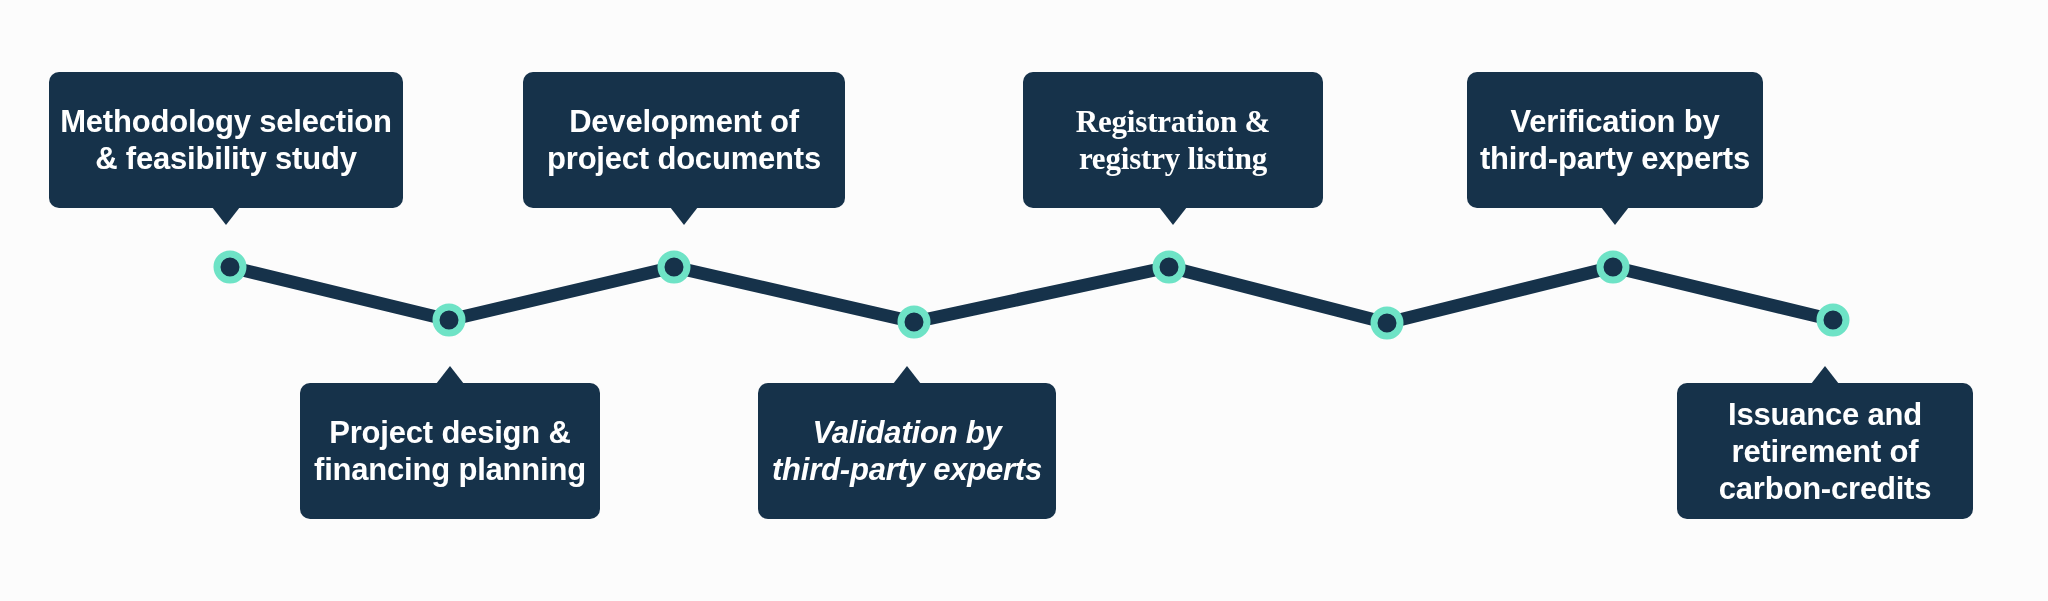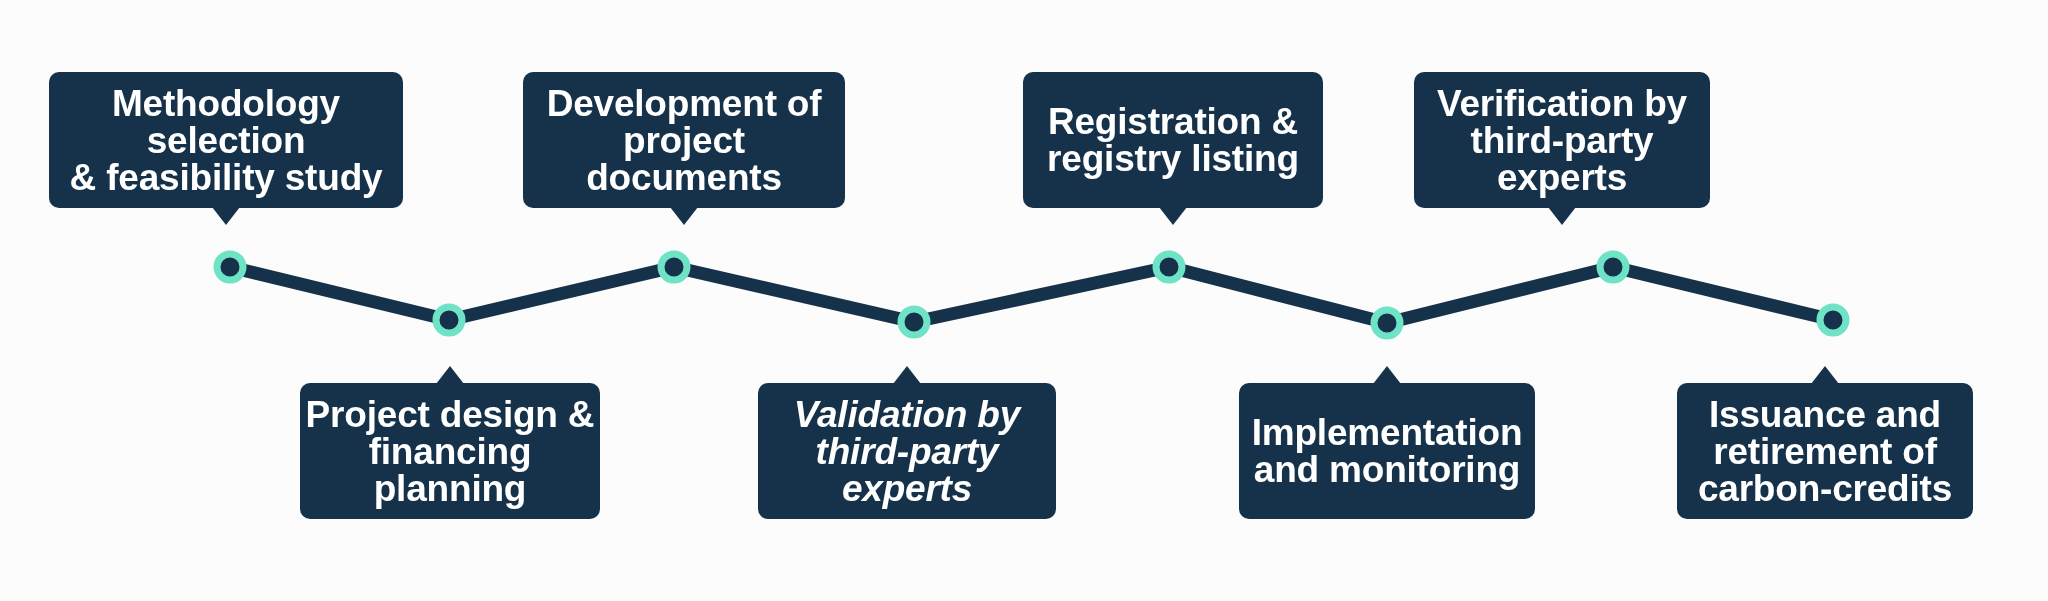--- a/index.html
+++ b/index.html
@@ -43,21 +43,21 @@
     height: 136px;
     background: var(--box-fill);
     border-radius: 10px;
     display: flex;
     align-items: center;
     justify-content: center;
   }
   .step-label {
     color: var(--text);
     font-weight: 700;
-    font-size: 37px;
+    font-size: 31px;
     line-height: 37px;
     text-align: center;
     white-space: pre-line;
     letter-spacing: -0.2px;
   }
   .step-box .pointer {
     position: absolute;
     left: 50%;
     width: 0; height: 0;
     border-left: 14px solid transparent;
@@ -70,23 +70,23 @@
   }
   .step-box.bottom .pointer {
     top: -17px;
     border-bottom: 18px solid var(--box-fill);
   }
   
   .step-1 { left: 49px;   top: 72px;  width: 354px; }
   .step-2 { left: 300px;  top: 383px; width: 300px; }
   .step-3 { left: 523px;  top: 72px;  width: 322px; }
   .step-4 { left: 758px;  top: 383px; width: 298px; font-style: italic; }
-  .step-5 { left: 1023px; top: 72px;  width: 300px; }
+  .step-5 { left: 1023px; top: 72px;  width: 300px; font-family: Liberation Serif, serif; }
   .step-6 { left: 1239px; top: 383px; width: 296px; }
-  .step-7 { left: 1414px; top: 72px;  width: 296px; }
+  .step-7 { left: 1467px; top: 72px;  width: 296px; }
   .step-8 { left: 1677px; top: 383px; width: 296px; }
 </style>
 </head>
 <body>
 
 <div class="canvas">
 
   <svg class="timeline-svg" viewBox="0 0 2048 601" xmlns="http://www.w3.org/2000/svg">
     <polyline class="tl-line" points="230,267 449,320 674,267 914,322 1169,267 1387,323 1613,267 1833,320"></polyline>
     <circle class="tl-node" cx="230" cy="267" r="13"></circle>
@@ -122,25 +122,20 @@
 third-party experts</div>
     <div class="pointer"></div>
   </div>
 
   <div class="step-box top step-5">
     <div class="step-label">Registration &amp;
 registry listing</div>
     <div class="pointer"></div>
   </div>
 
-  <div class="step-box bottom step-6">
-    <div class="step-label">Implementation
-and monitoring</div>
-    <div class="pointer"></div>
-  </div>
 
   <div class="step-box top step-7">
     <div class="step-label">Verification by
 third-party experts</div>
     <div class="pointer"></div>
   </div>
 
   <div class="step-box bottom step-8">
     <div class="step-label">Issuance and
 retirement of

